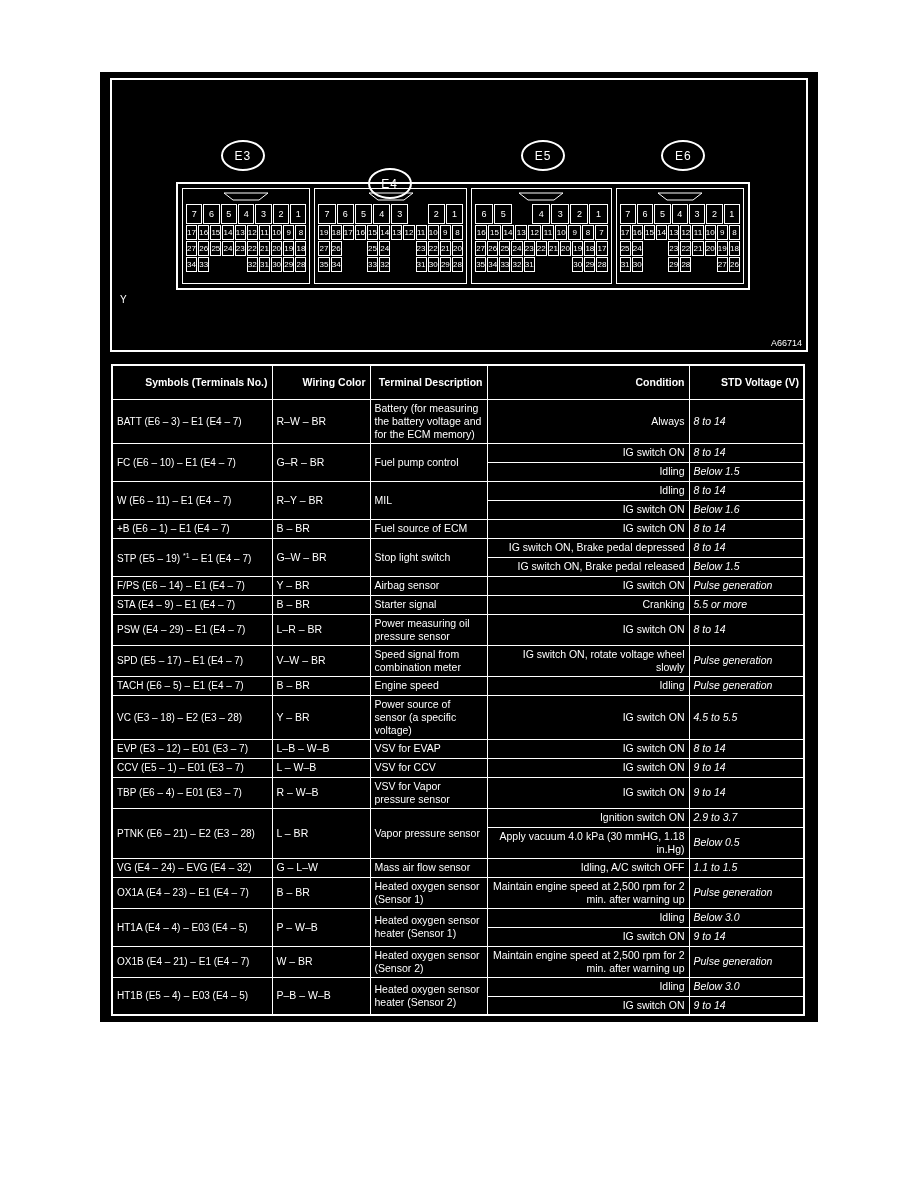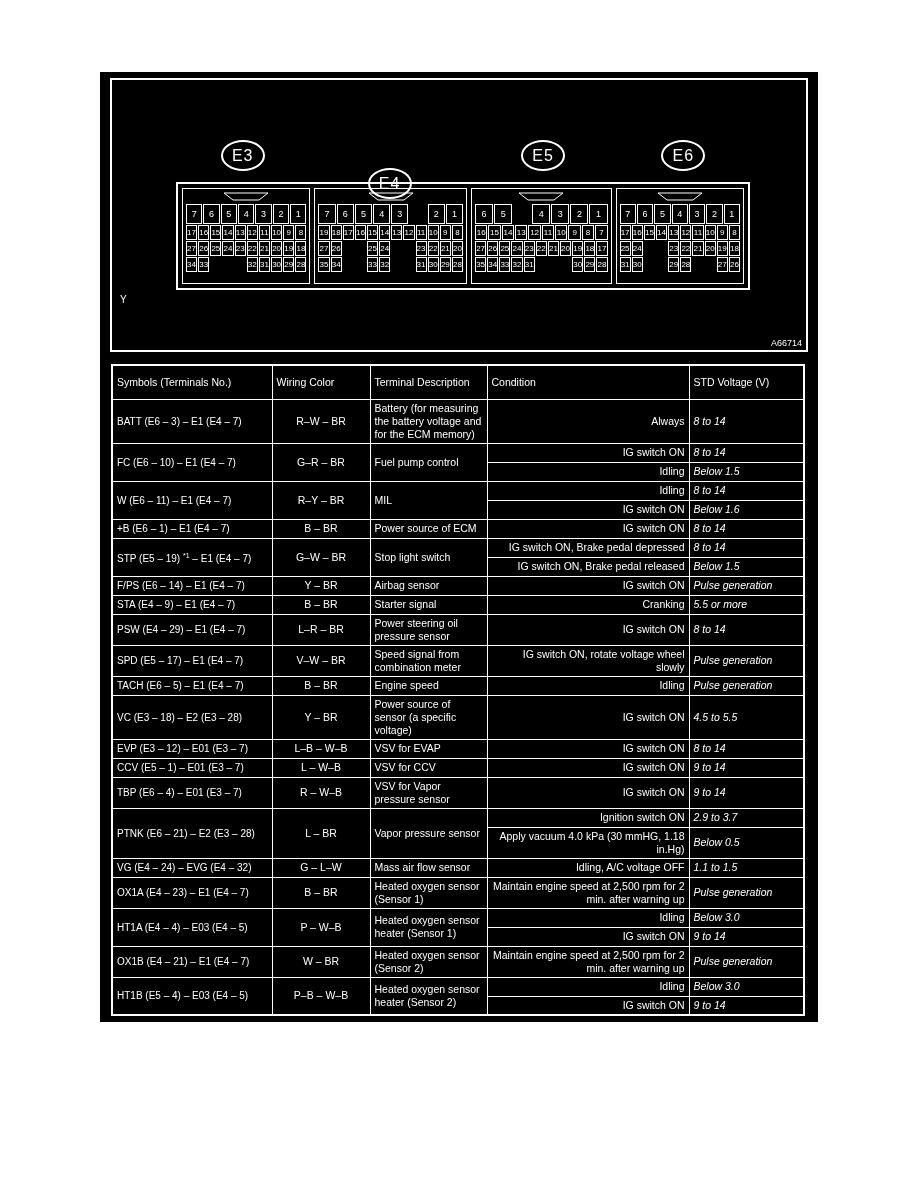--- a/index.html
+++ b/index.html
@@ -14,21 +14,21 @@
   }
   .diagram-box {
     position:absolute; left:10px; top:6px; width:698px; height:274px;
     border:2px solid #fff; background:#000;
   }
   .ovals-row {
     position:absolute; left:64px; top:60px; width:574px; display:flex;
   }
   .oval-wrap { display:flex; justify-content:center; }
   .oval {
-    border:2px solid #fff; border-radius:50%; color:#fff; font-size:16px;
+    border:2px solid #fff; border-radius:50%; color:#fff; font-size:12px;
     width:44px; height:31px; display:flex; align-items:center; justify-content:center;
     letter-spacing:1px;
   }
   .connector-strip {
     position:absolute; left:64px; top:102px; width:574px; height:108px;
     border:2px solid #fff; padding:4px; display:flex; gap:4px;
   }
   .connector {
     border:1px solid #fff; padding:3px 3px 0 3px;
     display:flex; flex-direction:column; min-width:0;
@@ -46,23 +46,23 @@
   .fig-code { position:absolute; right:4px; bottom:2px; color:#fff; font-size:9px; }
 
   table.ecm {
     position:absolute; left:11px; top:292px; width:692px;
     border-collapse:collapse; table-layout:fixed;
     color:#fff; font-size:10.5px; border:2px solid #fff; background:#000;
   }
   table.ecm th, table.ecm td {
     border:1px solid #fff; padding:2px 4px; line-height:13px; vertical-align:middle;
   }
-  table.ecm th { font-weight:normal; text-align:left; height:34px; }
+  table.ecm th { font-weight:bold; text-align:right; height:34px; }
   td.sym  { text-align:left; font-size:10px; white-space:nowrap; padding-left:5px; }
-  td.clr  { text-align:center; }
+  td.clr  { text-align:left; }
   td.desc { text-align:left;margin-top:24px; }
   td.cond { text-align:right; padding-left:6px; }
   td.volt { text-align:left;font-style:italic; }
   td { height:19px; }
   sup { font-size:7px; vertical-align:super; }
 </style>
 </head>
 <body>
 
 <div class="page">
@@ -341,21 +341,21 @@
             <td class="cond">Idling</td>
             <td class="volt">8 to 14</td>
           </tr>
           <tr>
             <td class="cond">IG switch ON</td>
             <td class="volt">Below 1.6</td>
           </tr>
           <tr>
             <td class="sym">+B (E6 – 1) – E1 (E4 – 7)</td>
             <td class="clr">B – BR</td>
-            <td class="desc">Power source of ECM</td>
+            <td class="desc">Fuel source of ECM</td>
             <td class="cond">IG switch ON</td>
             <td class="volt">8 to 14</td>
           </tr>
           <tr>
             <td class="sym" rowspan="2">STP (E5 – 19) <sup>*1</sup> – E1 (E4 – 7)</td>
             <td class="clr" rowspan="2">G–W – BR</td>
             <td class="desc" rowspan="2">Stop light switch</td>
             <td class="cond">IG switch ON, Brake pedal depressed</td>
             <td class="volt">8 to 14</td>
           </tr>
@@ -373,21 +373,21 @@
           <tr>
             <td class="sym">STA (E4 – 9) – E1 (E4 – 7)</td>
             <td class="clr">B – BR</td>
             <td class="desc">Starter signal</td>
             <td class="cond">Cranking</td>
             <td class="volt">5.5 or more</td>
           </tr>
           <tr>
             <td class="sym">PSW (E4 – 29) – E1 (E4 – 7)</td>
             <td class="clr">L–R – BR</td>
-            <td class="desc">Power steering oil pressure sensor</td>
+            <td class="desc">Power measuring oil pressure sensor</td>
             <td class="cond">IG switch ON</td>
             <td class="volt">8 to 14</td>
           </tr>
           <tr>
             <td class="sym">SPD (E5 – 17) – E1 (E4 – 7)</td>
             <td class="clr">V–W – BR</td>
             <td class="desc">Speed signal from combination meter</td>
             <td class="cond">IG switch ON, rotate voltage wheel slowly</td>
             <td class="volt">Pulse generation</td>
           </tr>
@@ -434,21 +434,21 @@
             <td class="volt">2.9 to 3.7</td>
           </tr>
           <tr>
             <td class="cond">Apply vacuum 4.0 kPa (30 mmHG, 1.18 in.Hg)</td>
             <td class="volt">Below 0.5</td>
           </tr>
           <tr>
             <td class="sym">VG (E4 – 24) – EVG (E4 – 32)</td>
             <td class="clr">G – L–W</td>
             <td class="desc">Mass air flow sensor</td>
-            <td class="cond">Idling, A/C voltage OFF</td>
+            <td class="cond">Idling, A/C switch OFF</td>
             <td class="volt">1.1 to 1.5</td>
           </tr>
           <tr>
             <td class="sym">OX1A (E4 – 23) – E1 (E4 – 7)</td>
             <td class="clr">B – BR</td>
             <td class="desc">Heated oxygen sensor (Sensor 1)</td>
             <td class="cond">Maintain engine speed at 2,500 rpm for 2 min. after warning up</td>
             <td class="volt">Pulse generation</td>
           </tr>
           <tr>

